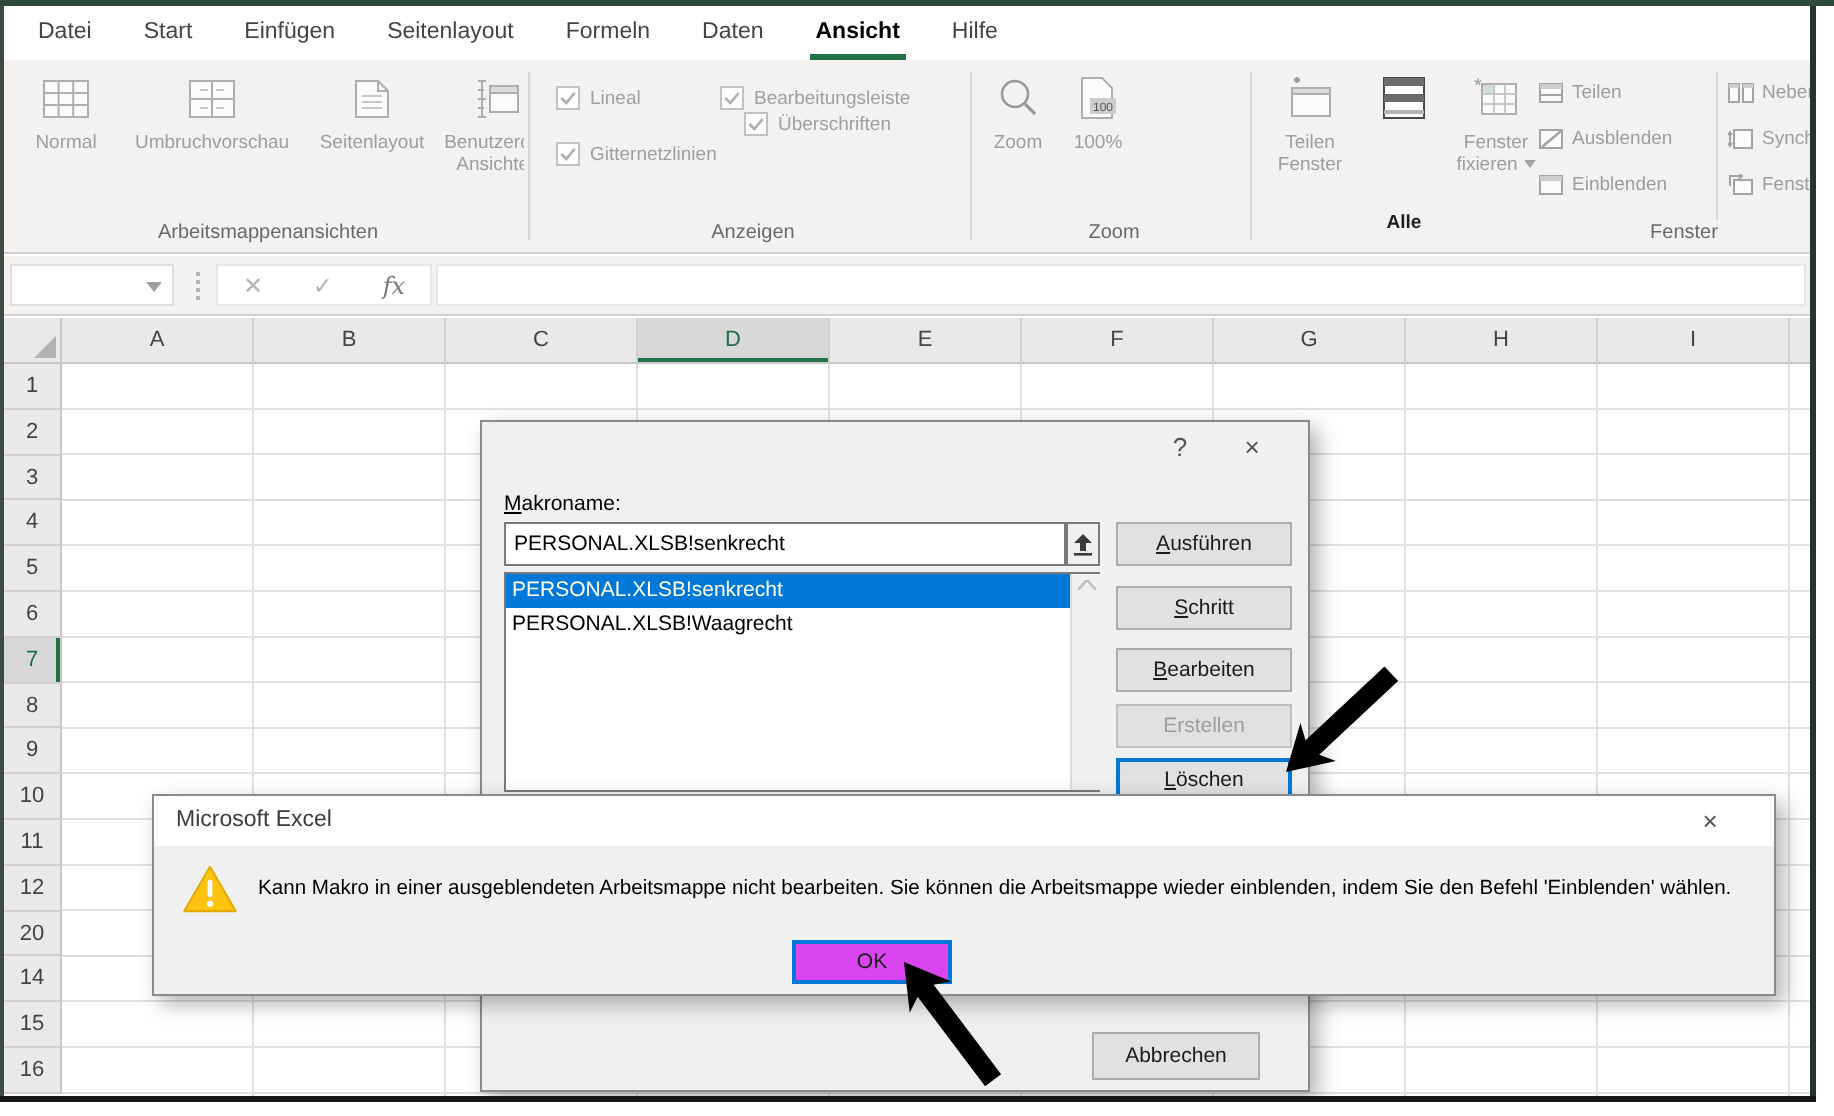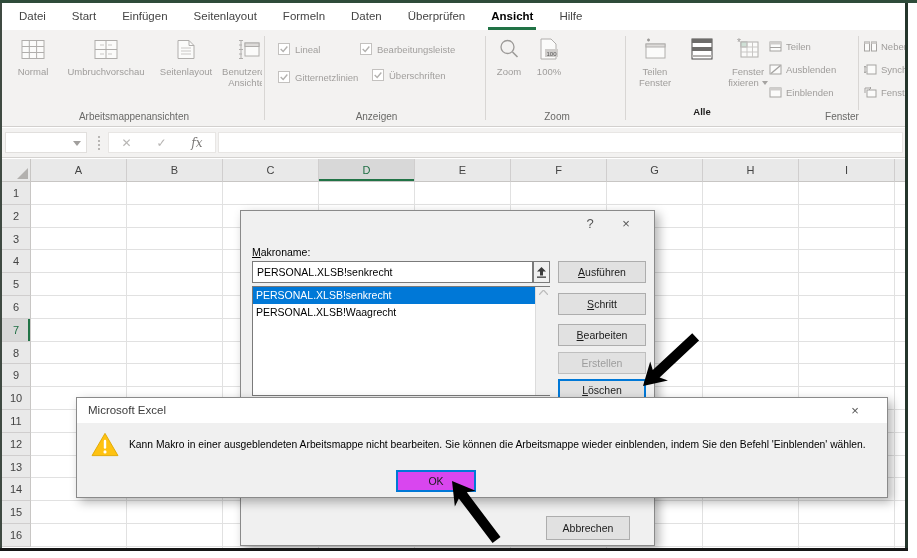--- a/index.html
+++ b/index.html
@@ -97,21 +97,20 @@
 
   <div class="screen">
 
     <div class="tabbar">
         <div class="tab">Datei</div>
         <div class="tab">Start</div>
         <div class="tab">Einfügen</div>
         <div class="tab">Seitenlayout</div>
         <div class="tab">Formeln</div>
         <div class="tab">Daten</div>
-        <div class="tab">Überprüfen</div>
         <div class="tab active">Ansicht</div>
         <div class="tab">Hilfe</div>
       </div>
 
     <div class="ribbon">
 
       <div class="rgroup" style="left:4px;width:256px;">
         <div class="vbtn" style="left:52px;width:96px;">
           <span class="ic">
             <svg width="24" height="21" viewBox="0 0 24 21">
@@ -176,21 +175,21 @@
           <span>Gitternetzlinien</span>
         </label>
         <label class="chk" style="left:90px;top:13px;">
           <span class="cbx">
               <svg width="10" height="10" viewBox="0 0 12 12">
                 <path d="M2 6l3 3 5-6" stroke="#b2b0ae" stroke-width="1.6" fill="none"></path>
               </svg>
             </span>
           <span>Bearbeitungsleiste</span>
         </label>
-        <label class="chk" style="left:90px;top:39px;padding-left:12px;">
+        <label class="chk" style="left:90px;top:26px;padding-left:12px;">
           <span class="cbx">
               <svg width="10" height="10" viewBox="0 0 12 12">
                 <path d="M2 6l3 3 5-6" stroke="#b2b0ae" stroke-width="1.6" fill="none"></path>
               </svg>
             </span>
           <span>Überschriften</span>
         </label>
         <div class="gcaption">Anzeigen</div>
       </div>
 
@@ -347,21 +346,21 @@
         <div class="rowh">3</div>
         <div class="rowh">4</div>
         <div class="rowh">5</div>
         <div class="rowh">6</div>
         <div class="rowh active">7</div>
         <div class="rowh">8</div>
         <div class="rowh">9</div>
         <div class="rowh">10</div>
         <div class="rowh">11</div>
         <div class="rowh">12</div>
-        <div class="rowh">13</div>
+        <div class="rowh">20</div>
         <div class="rowh">14</div>
         <div class="rowh">15</div>
         <div class="rowh">16</div>
       </div>
     <div class="cells"></div>
 
     <div class="dlg z10" style="left:238px;top:207px;width:415px;height:336px;">
       <span class="dlg-q" style="right:52px;">?</span>
       <span class="dlg-x" style="right:16px;">×</span>
 

